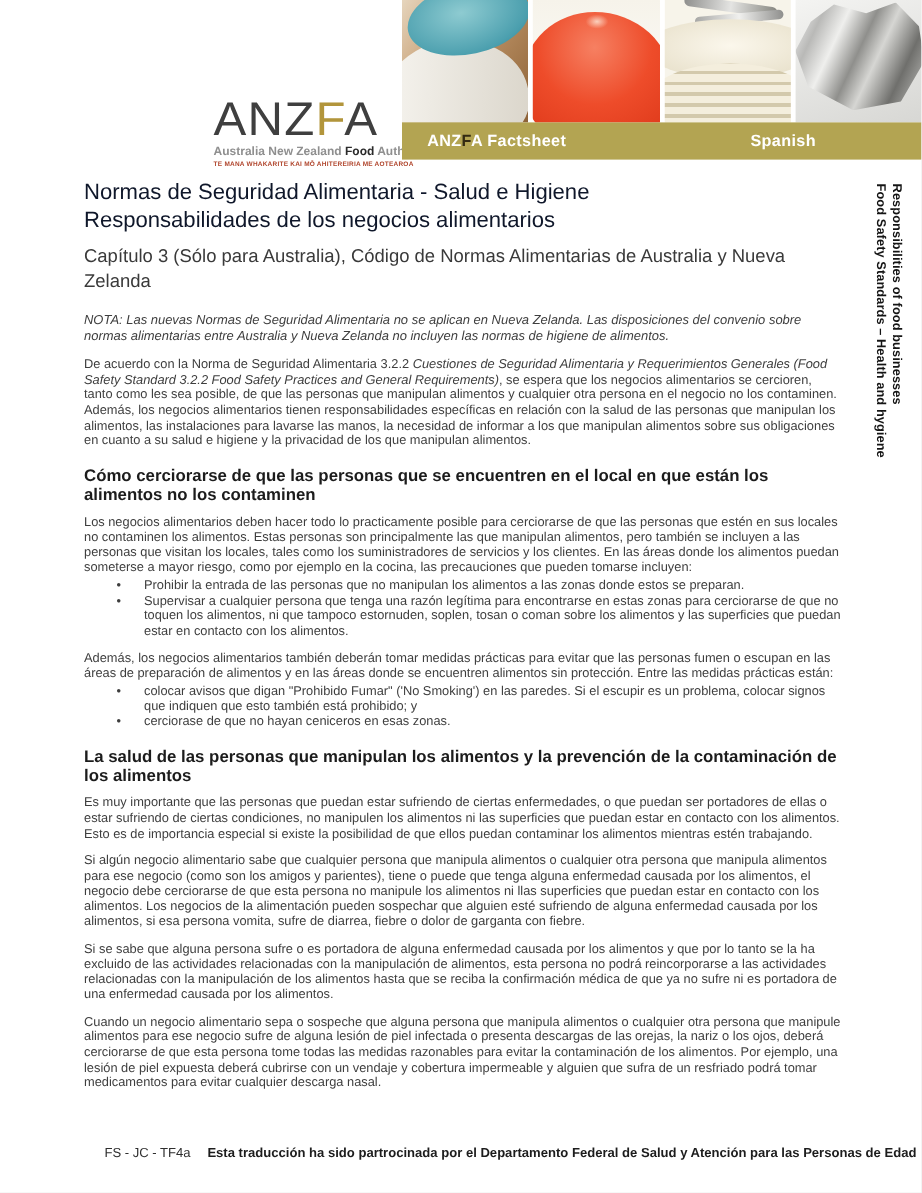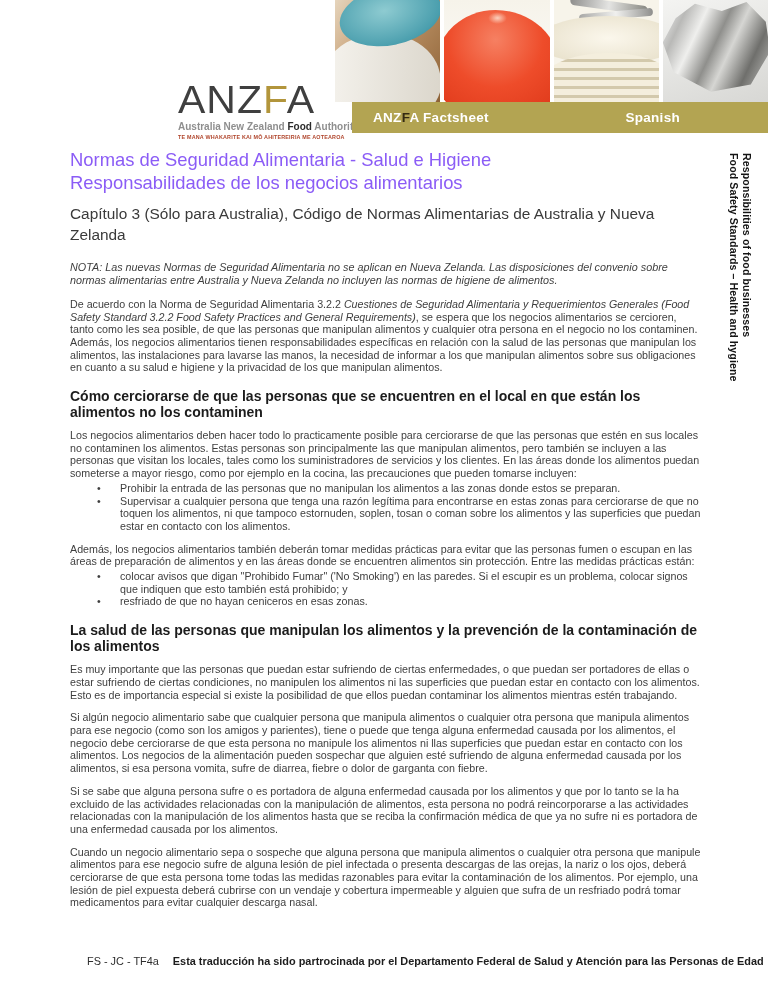--- a/index.html
+++ b/index.html
@@ -35,32 +35,32 @@
   .photo-3 { background:#f7f4ea; }
   .plate-stack { position:absolute; bottom:-10%; left:-12%; width:128%; height:58%; background:repeating-linear-gradient(180deg,#f4eedd 0 6px,#d3c9ac 6px 9px); border-radius:50% 50% 42% 42%; }
   .plate-top { position:absolute; top:16%; left:-16%; width:136%; height:48%; background:radial-gradient(ellipse at 50% 45%,#fbf7ec,#e9e2cd 75%,#d6cdb1); border-radius:50%; }
   .spoon-a { position:absolute; top:1%; left:16%; width:74%; height:9%; background:linear-gradient(90deg,#8f8f8d,#e4e4e2,#85857f); border-radius:10px; transform:rotate(8deg); }
   .spoon-b { position:absolute; top:11%; left:24%; width:70%; height:8%; background:linear-gradient(90deg,#a7a7a5,#f0f0ee,#8f8f8d); border-radius:10px; transform:rotate(-5deg); }
   .photo-4 { background:linear-gradient(160deg,#f4f4f2,#d7d7d4); }
   .foil { position:absolute; left:0; top:2%; width:102%; height:88%;
     background:linear-gradient(115deg,#fafafa 0%,#b9b9b7 18%,#efefed 32%,#8f8f8c 48%,#d6d6d3 60%,#6f6f6c 78%,#c9c9c6 100%);
     clip-path:polygon(12% 18%,30% 2%,55% 10%,78% 0%,96% 22%,100% 55%,82% 92%,45% 100%,10% 78%,0 45%); }
   .factsheet-bar { position:absolute; left:335px; top:102px; right:0; height:31px; background:#b3a452;
-    display:flex; align-items:center; color:#ffffff; font-weight:bold; font-size:13.5px; letter-spacing:.3px;margin-left:17px; }
+    display:flex; align-items:center; color:#ffffff; font-weight:bold; font-size:13.5px; letter-spacing:.3px; }
   .bar-left { margin-left:21px; }
   .bar-left .dark-f { color:#332a12; }
   .bar-right { margin-left:auto; margin-right:88px; }
 
   
   .vertical-strip { position:absolute; top:153px; right:15px; writing-mode:vertical-lr;
     font-weight:bold; font-size:10.6px; line-height:13.5px; color:#141414; letter-spacing:.1px; }
 
   
   .main { position:absolute; left:70px; top:149px; width:631px; }
-  .doc-title { font-size:18.4px; line-height:22.5px; color:#8b5cf6; }
+  .doc-title { font-size:18.4px; line-height:22.5px; color:#0f172a; }
   .doc-subtitle { font-size:15.4px; line-height:20.5px; color:#3a3a3a; margin-top:10px; }
   .nota { font-size:10.8px; line-height:13.4px; font-style:italic; margin-top:16px; }
   .para { font-size:10.7px; line-height:12.7px; margin-top:10px; }
   .para em { font-style:italic; }
   .sec-heading { font-size:14px; line-height:16px; font-weight:bold; color:#1c1c1c; margin:14px 0 0 0; }
   .sec-heading + .para { margin-top:9px; }
   .bullets { margin-top:2px; }
   .bullet { position:relative; font-size:10.7px; line-height:12.7px; padding-left:50px; }
   .bullet .marker { position:absolute; left:27px; top:0; }
   .doc-footer { position:absolute; left:87px; top:955px; font-size:10.9px; color:#2e2e2e; }
@@ -121,21 +121,21 @@
 
     <div class="sec-heading">Cómo cerciorarse de que las personas que se encuentren en el local en que están los alimentos no los contaminen</div>
     <div class="para">Los negocios alimentarios deben hacer todo lo practicamente posible para cerciorarse de que las personas que estén en sus locales no contaminen los alimentos. Estas personas son principalmente las que manipulan alimentos, pero también se incluyen a las personas que visitan los locales, tales como los suministradores de servicios y los clientes. En las áreas donde los alimentos puedan someterse a mayor riesgo, como por ejemplo en la cocina, las precauciones que pueden tomarse incluyen:</div>
     <div class="bullets">
       <div class="bullet"><span class="marker">•</span><span>Prohibir la entrada de las personas que no manipulan los alimentos a las zonas donde estos se preparan.</span></div>
       <div class="bullet"><span class="marker">•</span><span>Supervisar a cualquier persona que tenga una razón legítima para encontrarse en estas zonas para cerciorarse de que no toquen los alimentos, ni que tampoco estornuden, soplen, tosan o coman sobre los alimentos y las superficies que puedan estar en contacto con los alimentos.</span></div>
     </div>
     <div class="para">Además, los negocios alimentarios también deberán tomar medidas prácticas para evitar que las personas fumen o escupan en las áreas de preparación de alimentos y en las áreas donde se encuentren alimentos sin protección. Entre las medidas prácticas están:</div>
     <div class="bullets">
       <div class="bullet"><span class="marker">•</span><span>colocar avisos que digan "Prohibido Fumar" ('No Smoking') en las paredes. Si el escupir es un problema, colocar signos que indiquen que esto también está prohibido; y</span></div>
-      <div class="bullet"><span class="marker">•</span><span>resfriado de que no hayan ceniceros en esas zonas.</span></div>
+      <div class="bullet"><span class="marker">•</span><span>cerciorase de que no hayan ceniceros en esas zonas.</span></div>
     </div>
 
     <div class="sec-heading">La salud de las personas que manipulan los alimentos y la prevención de la contaminación de los alimentos</div>
     <div class="para">Es muy importante que las personas que puedan estar sufriendo de ciertas enfermedades, o que puedan ser portadores de ellas o estar sufriendo de ciertas condiciones, no manipulen los alimentos ni las superficies que puedan estar en contacto con los alimentos. Esto es de importancia especial si existe la posibilidad de que ellos puedan contaminar los alimentos mientras estén trabajando.</div>
     <div class="para">Si algún negocio alimentario sabe que cualquier persona que manipula alimentos o cualquier otra persona que manipula alimentos para ese negocio (como son los amigos y parientes), tiene o puede que tenga alguna enfermedad causada por los alimentos, el negocio debe cerciorarse de que esta persona no manipule los alimentos ni llas superficies que puedan estar en contacto con los alimentos. Los negocios de la alimentación pueden sospechar que alguien esté sufriendo de alguna enfermedad causada por los alimentos, si esa persona vomita, sufre de diarrea, fiebre o dolor de garganta con fiebre.</div>
     <div class="para">Si se sabe que alguna persona sufre o es portadora de alguna enfermedad causada por los alimentos y que por lo tanto se la ha excluido de las actividades relacionadas con la manipulación de alimentos, esta persona no podrá reincorporarse a las actividades relacionadas con la manipulación de los alimentos hasta que se reciba la confirmación médica de que ya no sufre ni es portadora de una enfermedad causada por los alimentos.</div>
     <div class="para">Cuando un negocio alimentario sepa o sospeche que alguna persona que manipula alimentos o cualquier otra persona que manipule alimentos para ese negocio sufre de alguna lesión de piel infectada o presenta descargas de las orejas, la nariz o los ojos, deberá cerciorarse de que esta persona tome todas las medidas razonables para evitar la contaminación de los alimentos. Por ejemplo, una lesión de piel expuesta deberá cubrirse con un vendaje y cobertura impermeable y alguien que sufra de un resfriado podrá tomar medicamentos para evitar cualquier descarga nasal.</div>
   </div>
 
   <div class="doc-footer">

